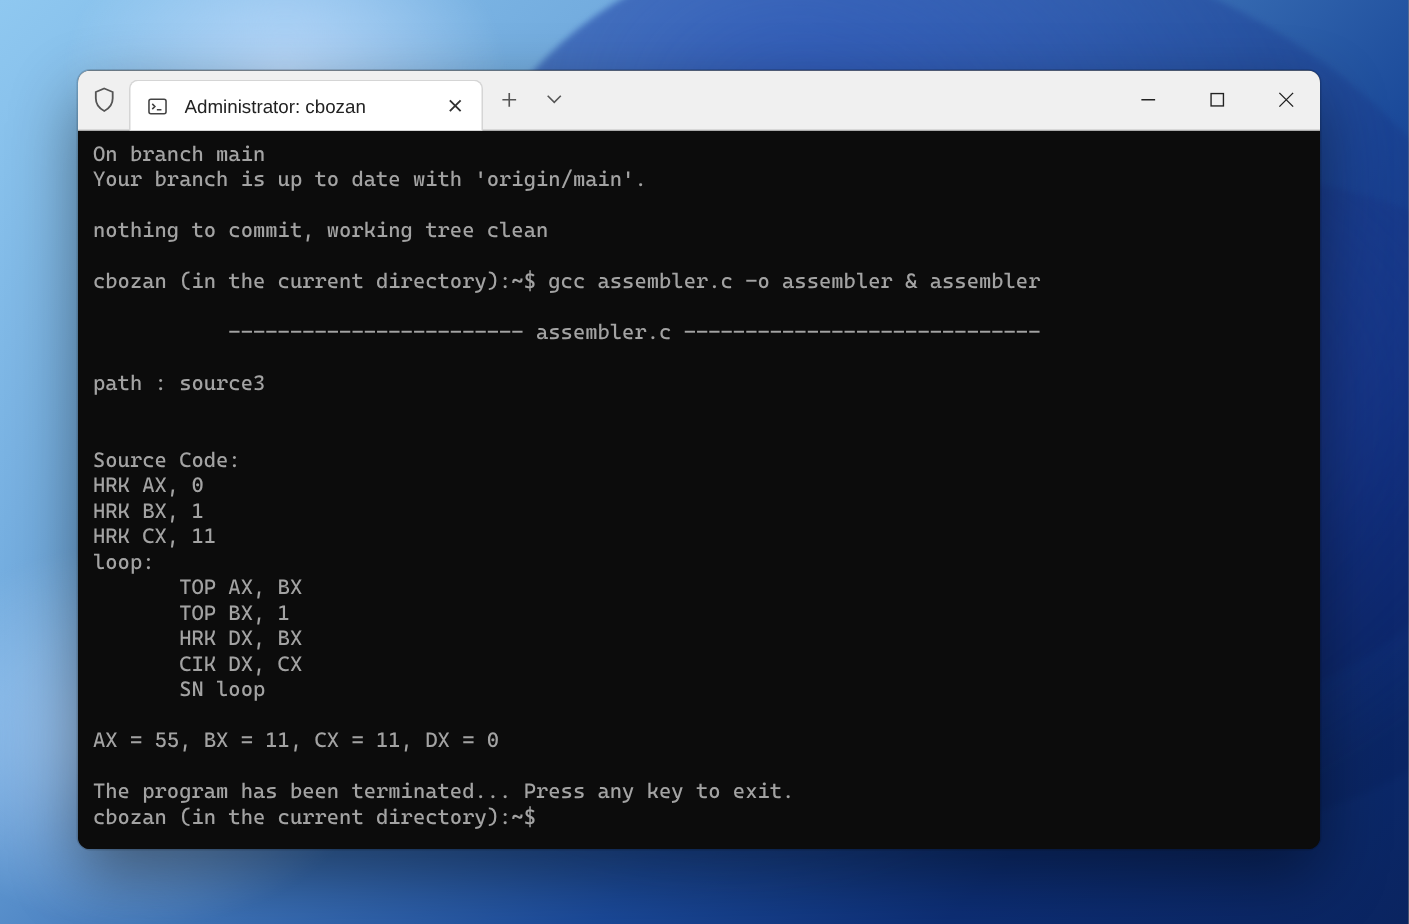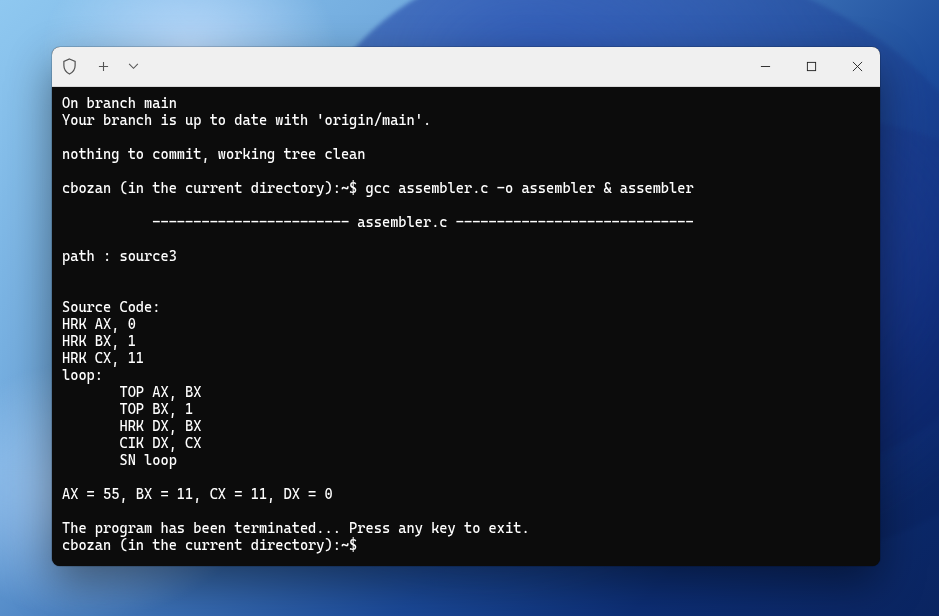--- a/index.html
+++ b/index.html
@@ -88,21 +88,21 @@
   .terminal {
     flex: 1;
     background: #0c0c0c;
     padding: 8px 10px 10px 10px;
     overflow: hidden;
   }
   pre.term {
     font-family: "Cascadia Mono", "Cascadia Code", Consolas, "Courier New", monospace;
     font-size: 14px;
     line-height: 17px;
-    color: #ffffff;
+    color: #a3a3a3;
     white-space: pre;
     margin: 0;
   }
 </style>
 </head>
 <body>
 
 <div class="bloom">
   <div class="petal p4"></div>
   <div class="petal p5"></div>
@@ -110,20 +110,35 @@
   <div class="petal p3"></div>
   <div class="petal p2"></div>
 </div>
 
 <div class="window">
   <div class="titlebar">
     <div class="shield">
       <svg viewBox="0 0 16 18">
           <path d="M8 1 L14 3.5 V8 C14 12.5 11 15.5 8 17 C5 15.5 2 12.5 2 8 V3.5 Z"></path>
         </svg>
+    </div>
+    <div class="tab">
+      <span class="tab-icon">
+        <svg viewBox="0 0 16 16">
+            <rect x="1.5" y="2.5" width="13" height="11" rx="1.5"></rect>
+            <path d="M4 6 L6 8 L4 10"></path>
+            <path d="M7.5 10.5 H11"></path>
+          </svg>
+      </span>
+      <span class="tab-title">Administrator: cbozan</span>
+      <span class="tab-close">
+        <svg viewBox="0 0 10 10">
+            <path d="M1 1 L9 9 M9 1 L1 9"></path>
+          </svg>
+      </span>
     </div>
     <div class="tb-btn newtab">
       <svg width="11" height="11" viewBox="0 0 12 12">
           <path d="M6 1 V11 M1 6 H11" stroke-width="1.2"></path>
         </svg>
     </div>
     <div class="tb-btn dropdown">
       <svg width="11" height="7" viewBox="0 0 12 8">
           <path d="M1 1 L6 6 L11 1" stroke-width="1.2"></path>
         </svg>

